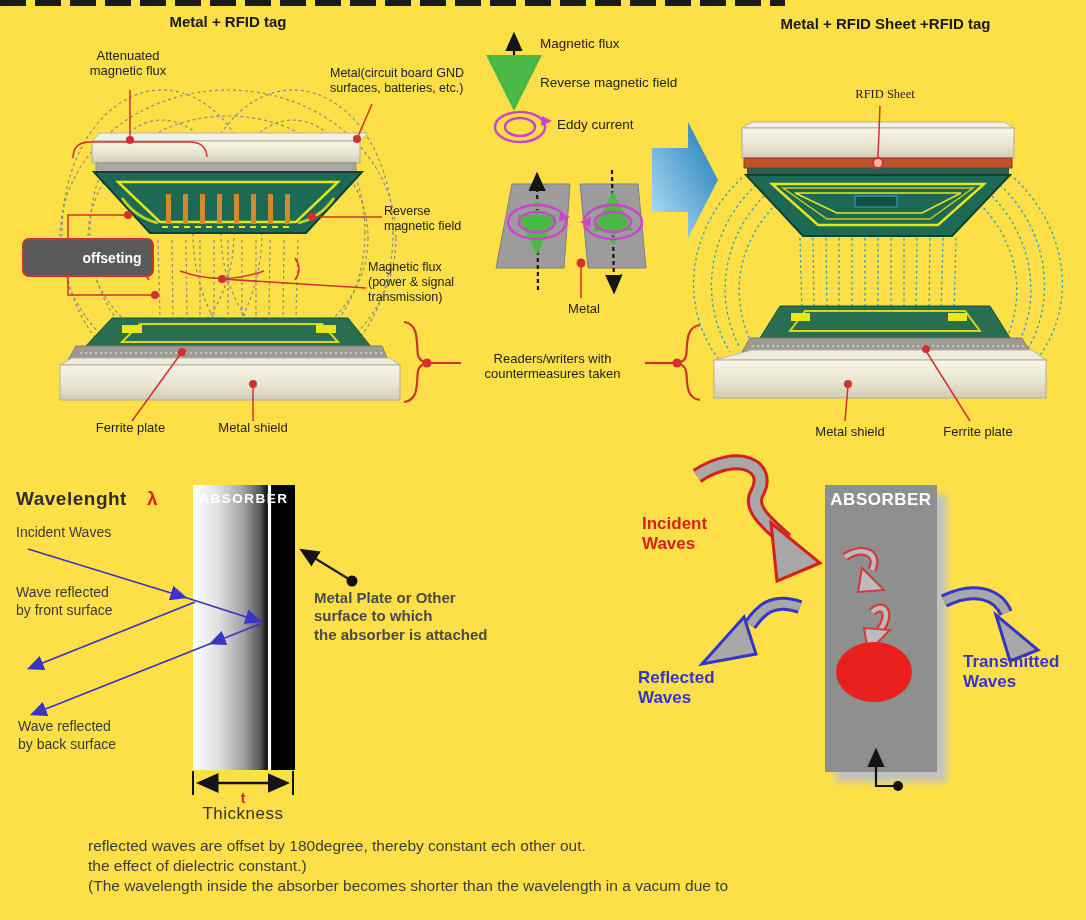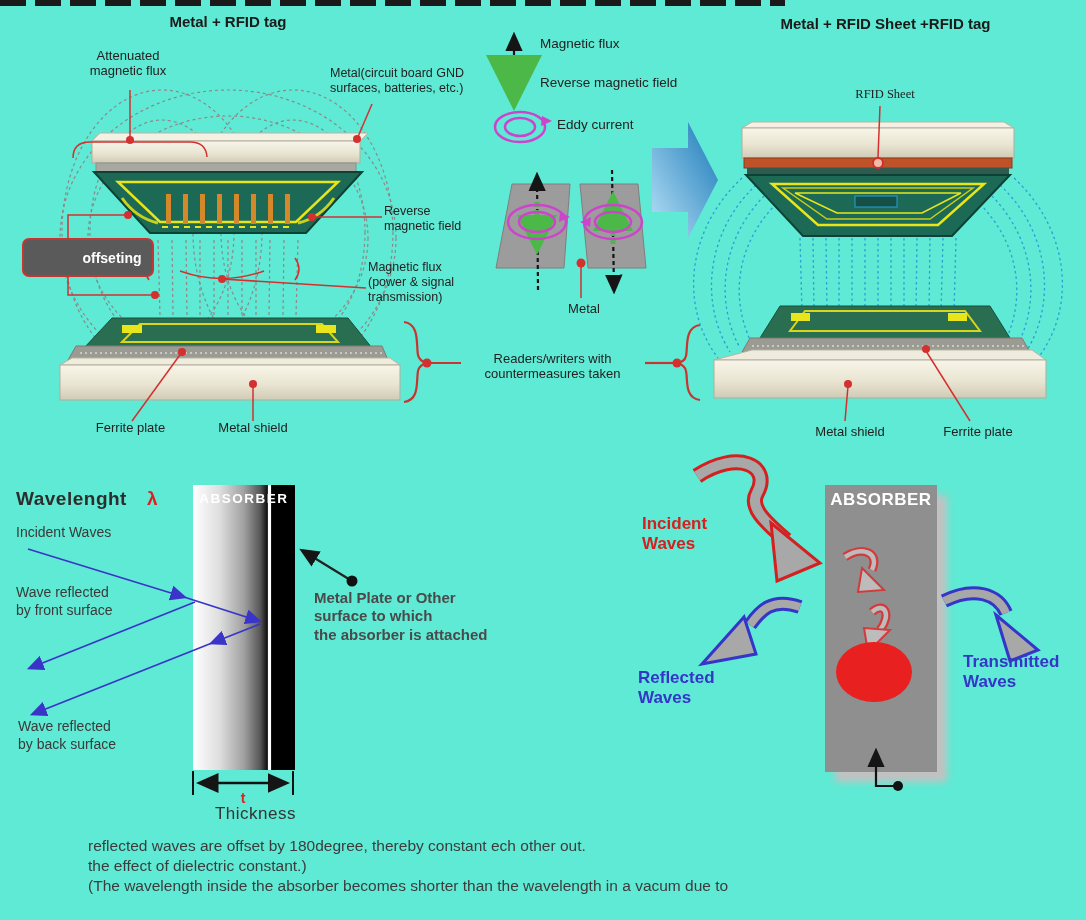--- a/index.html
+++ b/index.html
@@ -1,16 +1,16 @@
 <!DOCTYPE html>
 <html><head>
 <meta charset="utf-8">
 <style>
   html,body{margin:0;padding:0;background:#fff;}
-  #canvas{position:relative;width:1086px;height:920px;background:#5eead4;overflow:hidden;
+  #canvas{position:relative;width:1086px;height:920px;background:#fde047;overflow:hidden;
           font-family:"Liberation Sans",sans-serif;color:#222;}
   .pre{white-space:pre-line;}
   .lbl{position:absolute;z-index:3;font-size:12.5px;line-height:1.18;color:#222;font-weight:500;}
   .ctr{text-align:center;}
   .title{position:absolute;z-index:3;font-size:15px;font-weight:700;color:#1a1a1a;text-align:center;}
   #offset-box{position:absolute;z-index:3;left:22px;top:238px;width:80px;height:35px;
       background:#5a5a5a;border:2px solid #c9342f;border-radius:7px;color:#fff;
       font-weight:700;font-size:14px;display:flex;align-items:center;justify-content:center;padding-left:48px;}
   #absorber-bar{position:absolute;z-index:1;left:193px;top:485px;width:102px;height:285px;
       background:linear-gradient(90deg,#ffffff 0%,#dedede 26%,#a0a0a0 50%,#565656 66%,#181818 72%,
@@ -24,21 +24,21 @@
   .wave-lbl{position:absolute;z-index:3;font-size:14px;color:#3a3a3a;font-weight:500;line-height:1.25;}
   .big-red{position:absolute;z-index:3;font-size:17px;font-weight:700;color:#d42020;line-height:1.15;}
   .big-blue{position:absolute;z-index:3;font-size:17px;font-weight:700;color:#3535c8;line-height:1.15;}
   #wavelength-lbl{position:absolute;z-index:3;left:16px;top:488px;font-size:19px;font-weight:600;
       color:#2d2d2d;letter-spacing:.5px;}
   #wavelength-lbl .lam{color:#e02020;font-weight:700;margin-left:20px;}
   #metal-plate-note{position:absolute;z-index:3;left:314px;top:589px;font-size:15px;font-weight:600;
       color:#4a4a4a;line-height:1.22;}
   #t-lbl{position:absolute;z-index:3;left:233px;top:790px;width:20px;text-align:center;
       font-size:14px;font-weight:700;color:#e02020;}
-  #thickness-lbl{position:absolute;z-index:3;left:190px;top:804px;width:106px;text-align:right;
+  #thickness-lbl{position:absolute;z-index:3;left:190px;top:804px;width:106px;text-align:center;
       font-size:17px;color:#333;font-weight:500;letter-spacing:.5px;}
   #caption{position:absolute;z-index:3;left:88px;top:836px;width:965px;font-size:15.5px;
       color:#3c3c3c;line-height:1.28;font-weight:500;}
   svg.overlay{position:absolute;z-index:2;left:0;top:0;pointer-events:none;}
 </style>
 </head>
 <body>
 
 <div id="canvas">
 

